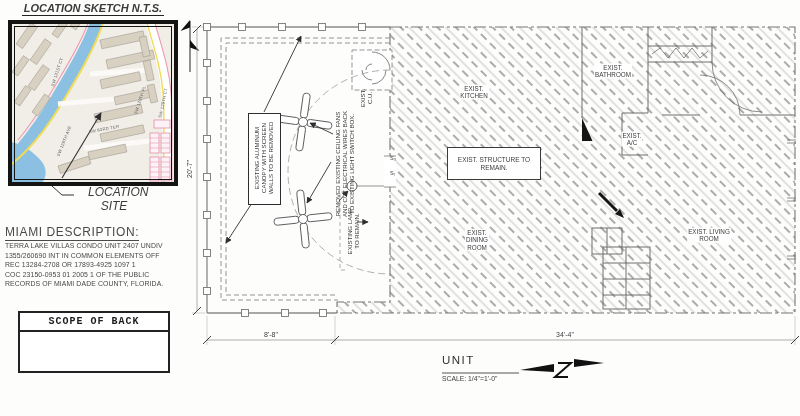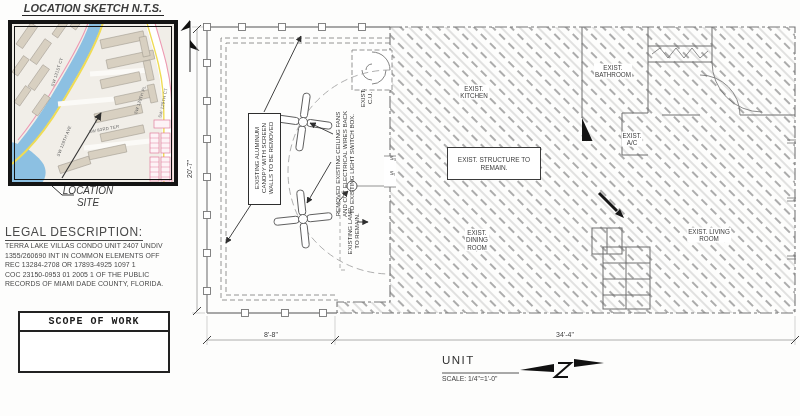--- a/index.html
+++ b/index.html
@@ -196,34 +196,34 @@
 <div class="abs cad" style="left:8px;top:2px;width:170px;text-align:center;font-size:11px;font-style:italic;font-weight:bold;">
   <span style="border-bottom:1.2px solid #222;padding:0 2px 1px;">LOCATION SKETCH N.T.S.</span>
 </div>
 
 <div class="abs cad st" style="left:57px;top:72px;transform:translate(-50%,-50%) rotate(-72deg);">SW 131ST CT</div>
 <div class="abs cad st" style="left:64px;top:141px;transform:translate(-50%,-50%) rotate(-68deg);">SW 128TH AVE</div>
 <div class="abs cad st" style="left:104px;top:129px;transform:translate(-50%,-50%) rotate(-10deg);">SW 83RD TER</div>
 <div class="abs cad st" style="left:140px;top:100px;transform:translate(-50%,-50%) rotate(-72deg);">SW 129TH PL</div>
 <div class="abs cad st" style="left:163px;top:103px;transform:translate(-50%,-50%) rotate(-78deg);">SW 129TH CT</div>
 
-<div class="abs cad ml" style="left:62px;top:185px;width:52px;font-size:10px;font-style:italic;">LOCATION
+<div class="abs cad ml" style="left:88px;top:185px;width:52px;font-size:12px;font-style:italic;">LOCATION
 SITE</div>
 
 <div class="abs cad" style="left:5px;top:225px;font-size:12px;color:#4a4a4a;letter-spacing:.6px;">
-  <span style="border-bottom:1px solid #4a4a4a;padding-bottom:1px;">LEGAL DESCRIPTION:</span>
+  <span style="border-bottom:1px solid #4a4a4a;padding-bottom:1px;">MIAMI DESCRIPTION:</span>
 </div>
 <div class="abs cad lg" style="left:5px;top:242px;">TERRA LAKE VILLAS CONDO UNIT 2407 UNDIV</div>
 <div class="abs cad lg" style="left:5px;top:251.5px;">1355/260690 INT IN COMMON ELEMENTS OFF</div>
 <div class="abs cad lg" style="left:5px;top:261px;">REC 13284-2708 OR 17893-4925 1097 1</div>
 <div class="abs cad lg" style="left:5px;top:270.5px;">COC 23150-0953 01 2005 1 OF THE PUBLIC</div>
 <div class="abs cad lg" style="left:5px;top:280px;">RECORDS OF MIAMI DADE COUNTY, FLORIDA.</div>
 
 <div class="abs" style="left:18px;top:311px;width:148px;height:58px;border:2px solid #222;background:#fff;">
-  <div style="height:17px;border-bottom:2px solid #222;display:flex;align-items:center;justify-content:center;font-family:'Liberation Mono',monospace;font-size:10px;font-weight:bold;letter-spacing:1px;color:#1c1c1c;">SCOPE OF WORK</div>
+  <div style="height:17px;border-bottom:2px solid #222;display:flex;align-items:center;justify-content:center;font-family:'Liberation Mono',monospace;font-size:10px;font-weight:bold;letter-spacing:1px;color:#1c1c1c;">SCOPE OF BACK</div>
 </div>
 
 <div class="abs cad ml rm ctr" style="left:474px;top:92px;">EXIST.
 KITCHEN</div>
 <div class="abs cad ml rm ctr" style="left:613px;top:71px;">EXIST.
 BATHROOM</div>
 <div class="abs cad ml rm ctr" style="left:632px;top:139px;">EXIST.
 A/C</div>
 <div class="abs cad ml rm ctr" style="left:477px;top:240px;">EXIST.
 DINING

